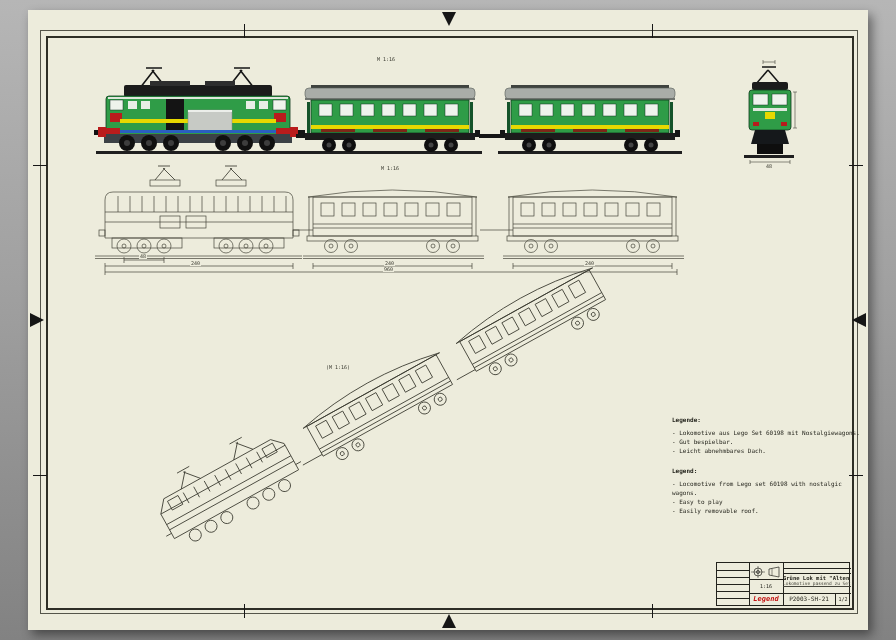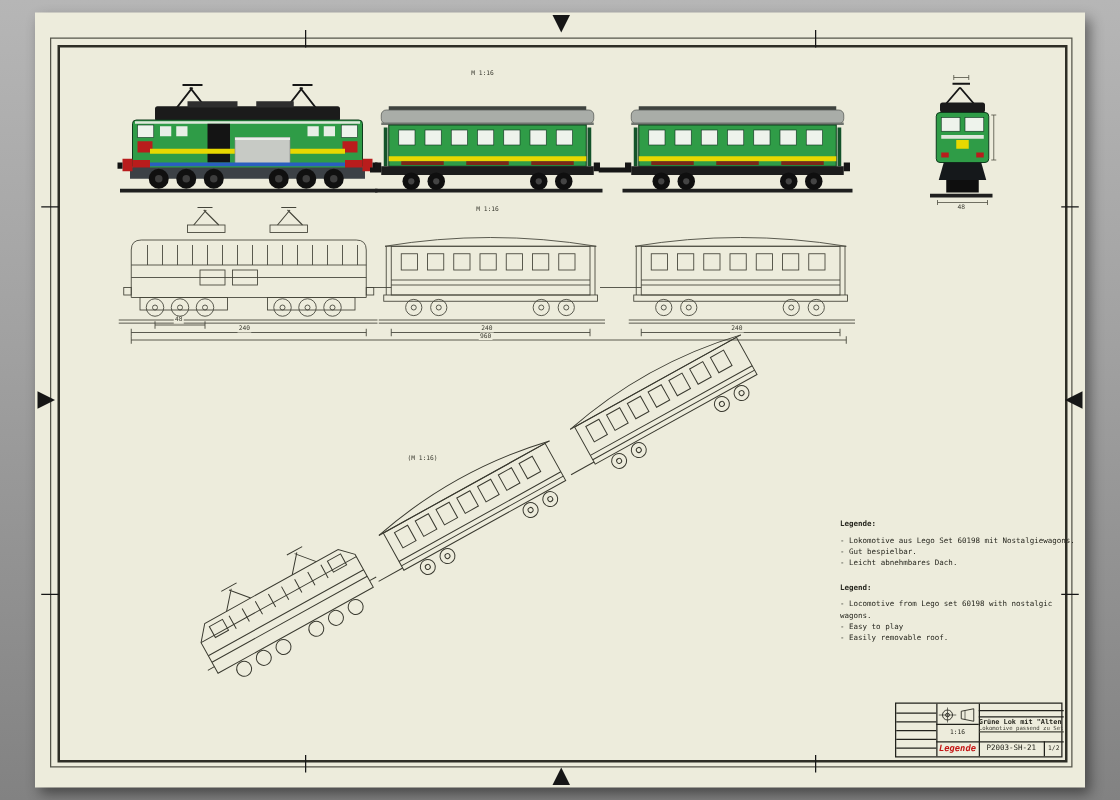--- a/index.html
+++ b/index.html
@@ -335,17 +335,17 @@
 
   <div class="hl" style="left:66px;width:68px;top:5px"></div>
   <div class="hl" style="left:66px;width:68px;top:10px"></div>
 
   <div class="cell" style="left:66px;top:12px;width:68px;height:18px">
     <div class="tb-title">Grüne Lok mit "Alten Wagen"</div>
     <div class="tb-sub">Lokomotive passend zu Set 60198</div>
   </div>
   <div class="hl" style="left:32px;width:102px;top:30px"></div>
 
-  <div class="cell tb-logo" style="left:32px;top:30px;width:34px;height:14px">Legende</div>
+  <div class="cell tb-logo" style="left:32px;top:30px;width:34px;height:14px">Legend</div>
   <div class="cell tb-num" style="left:66px;top:30px;width:52px;height:14px">P2003-SH-21</div>
   <div class="vl" style="left:118px;top:30px;bottom:0;height:auto"></div>
   <div class="cell tb-sheet" style="left:118px;top:30px;width:16px;height:14px">1/2</div>
 </div>
 
 </body></html>

